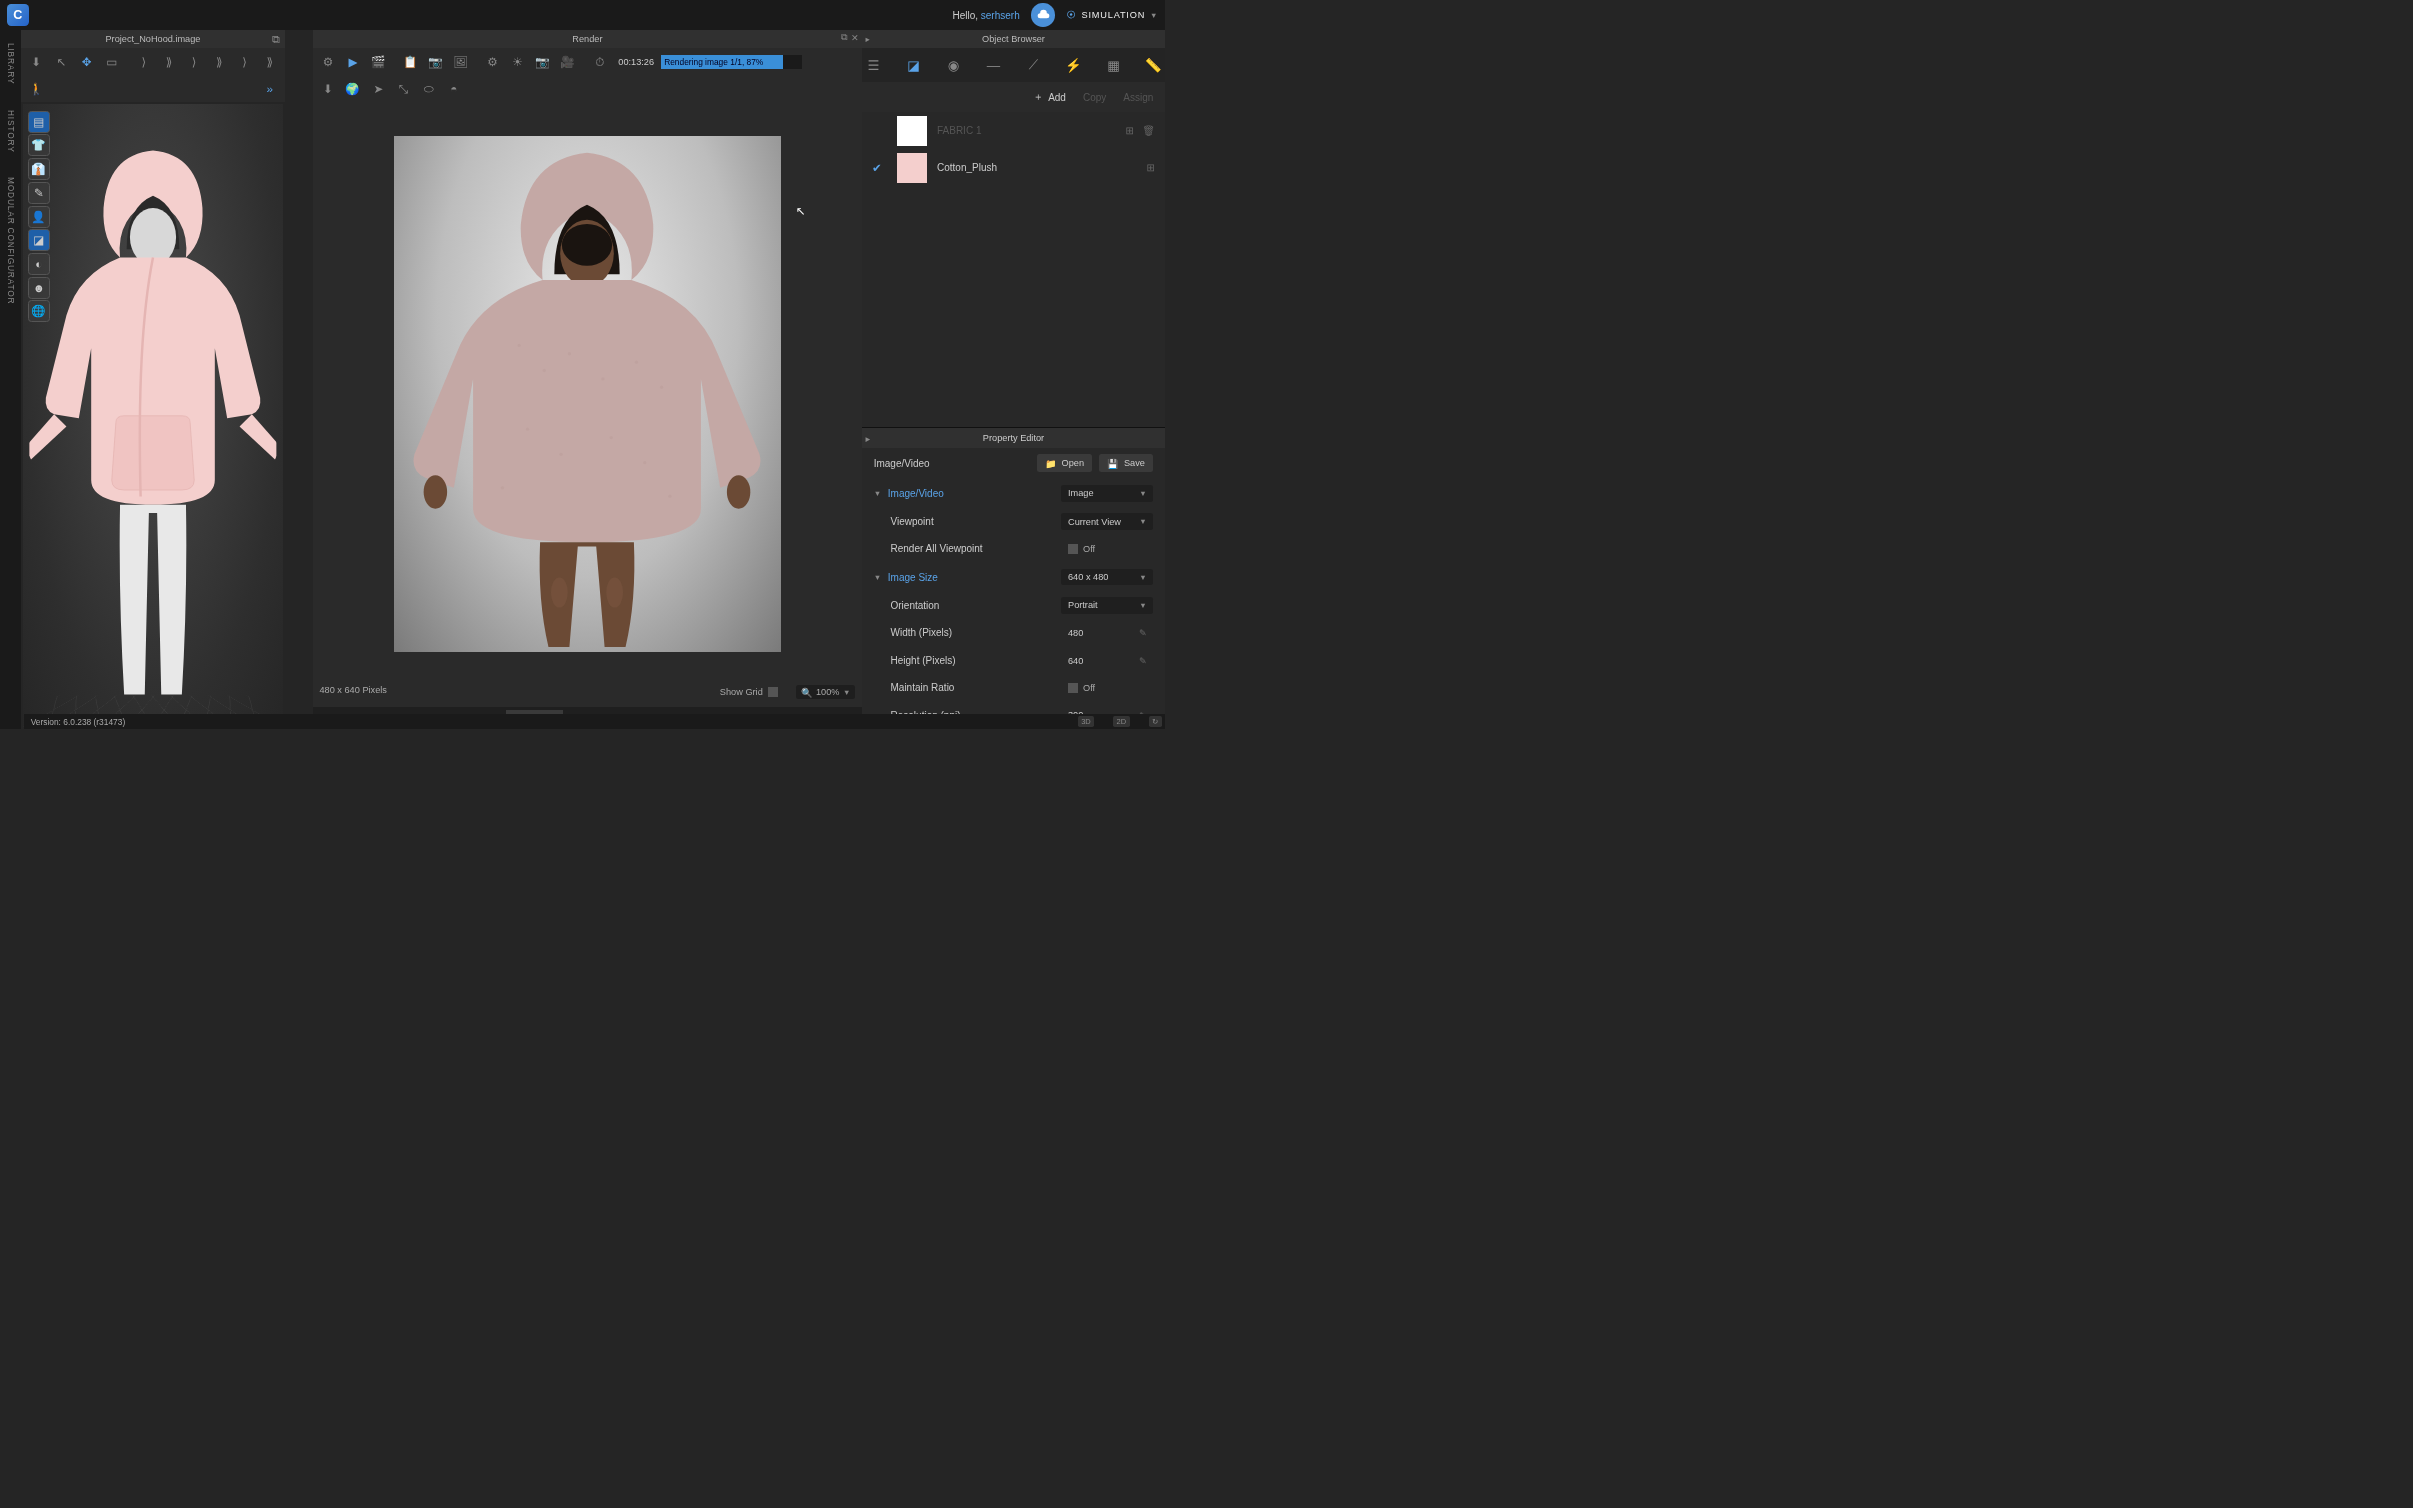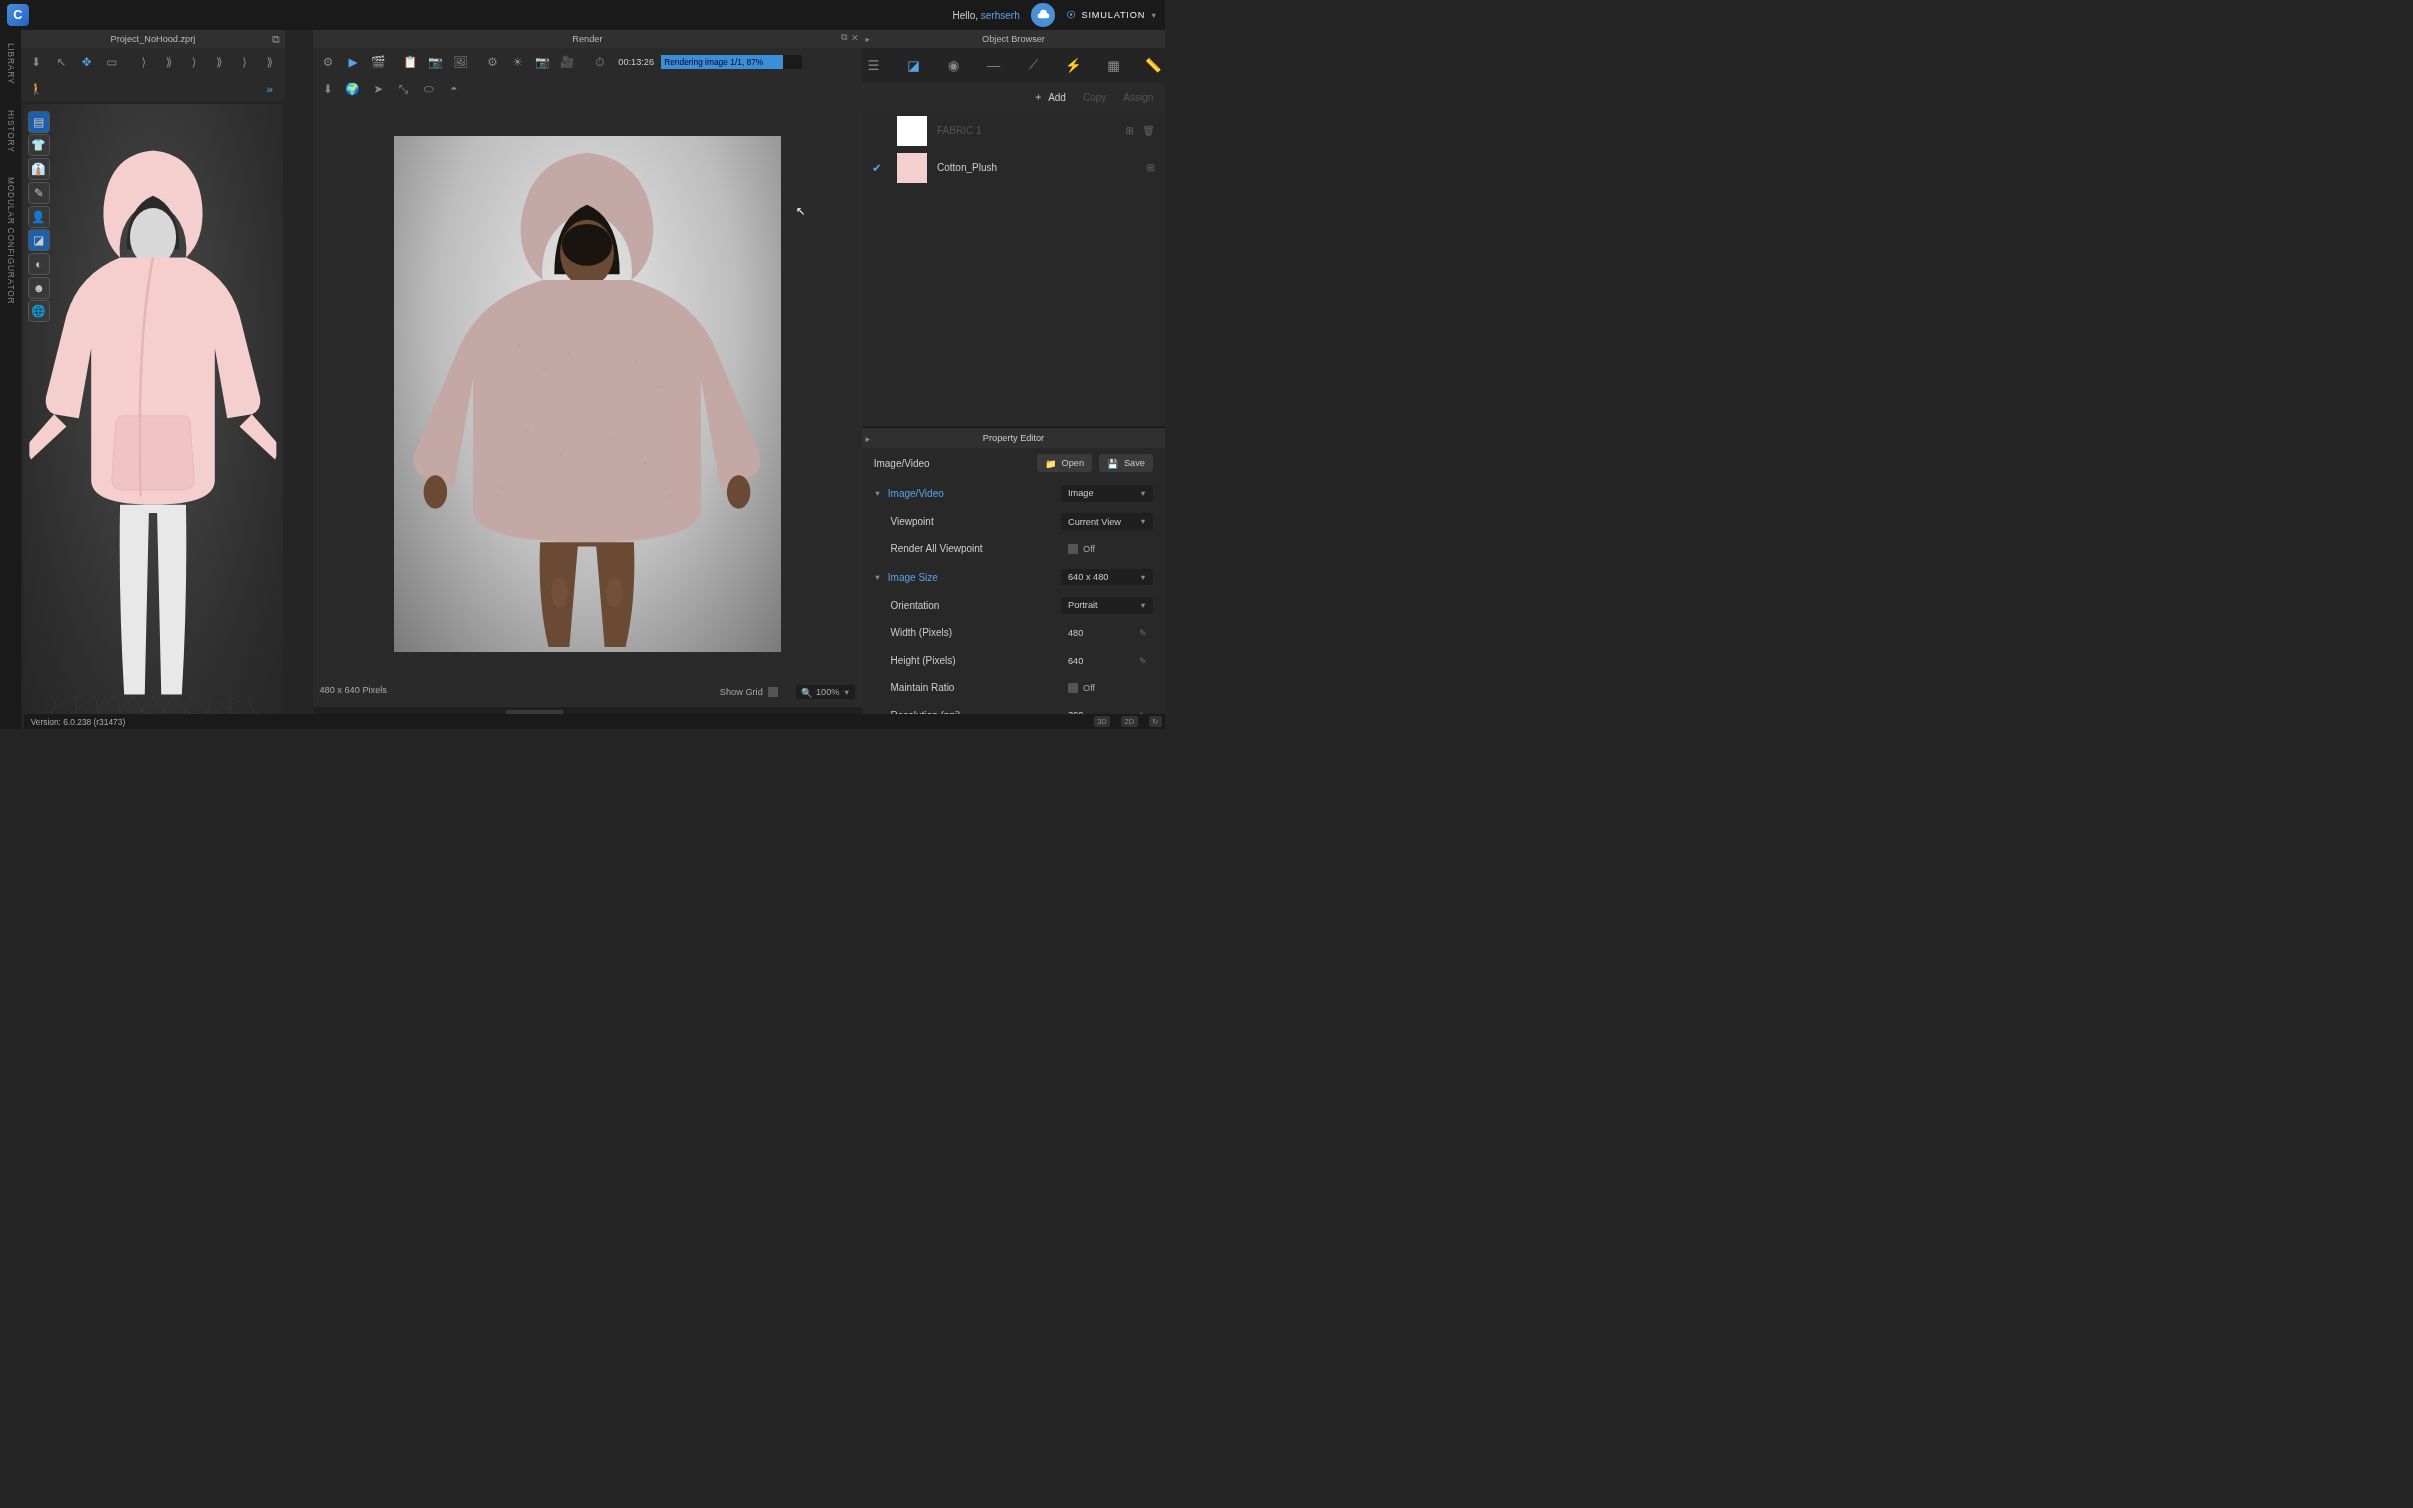--- a/index.html
+++ b/index.html
@@ -292,21 +292,21 @@
   font-size: 8.4px; color: #aaa;
   display: flex; align-items: center;
   background: #1a1a1a;
   width: 100%;
   margin-left: 24px;
 }
 .view-toggle-group {
   position: absolute;
   bottom: 0; right: 3.4px;
   height: 15px;
-  display: flex; align-items: center; gap: 11px;
+  display: flex; align-items: center; gap: 19px;
   font-size: 7.5px; color: #888;
 }
 .vt-btn {
   padding: 0.8px 3.4px;
   background: #333;
   border-radius: 1.7px;
 }
 
 .figure-3d { position: absolute; left: 50%; top: 2%; transform: translateX(-50%); width: 95%; height: 98%; }
 .figure-render { position: absolute; left: 50%; top: 0%; transform: translateX(-50%); width: 100%; height: 100%; }
@@ -345,21 +345,21 @@
 <div class="content-row">
 
   <div class="left-tabs">
     <div class="vtab">LIBRARY</div>
     <div class="vtab">HISTORY</div>
     <div class="vtab">MODULAR CONFIGURATOR</div>
   </div>
 
   <div class="left-panel">
     <div class="panel-header">
-      <span>Project_NoHood.zprj</span>
+      <span>Project_NoHood.image</span>
       <span class="popout">⧉</span>
     </div>
     <div class="toolbar-row">
       <div class="tb-icon">⬇</div>
       <div class="tb-icon">↖</div>
       <div class="tb-icon" style="color:#5aa3e8">✥</div>
       <div class="tb-icon">▭</div>
       <div class="tb-sep"></div>
       <div class="tb-icon">⟩</div>
       <div class="tb-icon">⟫</div>

